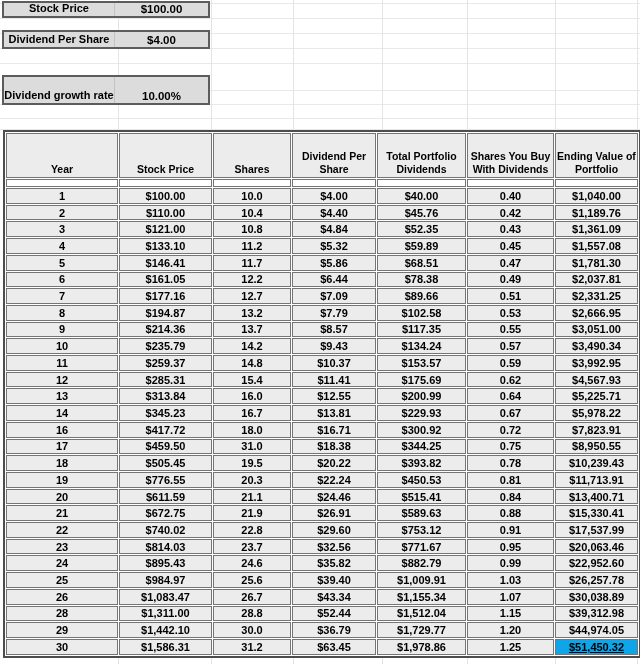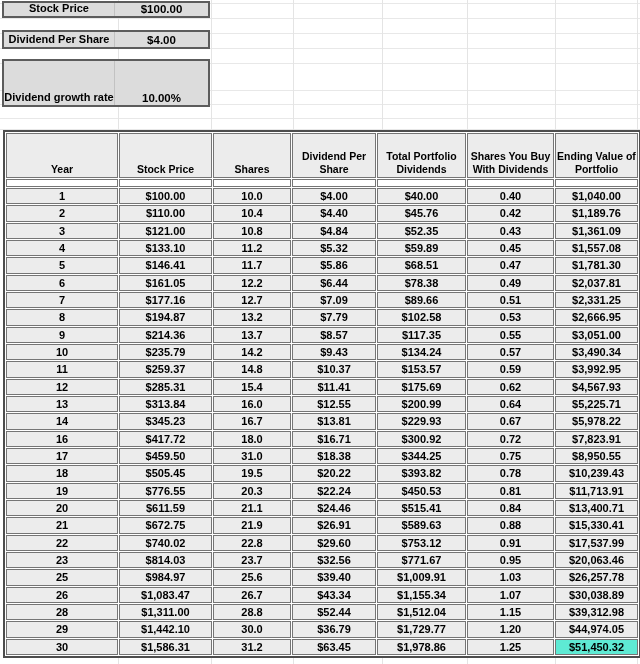--- a/index.html
+++ b/index.html
@@ -42,21 +42,21 @@
   
   .input-box {
     position: absolute; left: 2px; width: 208px;
     box-sizing: border-box;
     background: #dcdcdc;
     border: 2px solid #5c5c5c;
     display: flex;
   }
   .input-box.b1 { top: 1px;  height: 17px; }
   .input-box.b2 { top: 30px; height: 19px; }
-  .input-box.b3 { top: 59px; height: 48px; }
+  .input-box.b3 { top: 75px; height: 30px; }
   .input-label {
     flex: 0 0 110px;
     display: flex; align-items: flex-end; justify-content: center;
     font-weight: bold; font-size: 11px; line-height: 1.15;
     text-align: center; padding-bottom: 1px; color: #000;
   }
   .input-value {
     flex: 1; border-left: 1px solid #c2c2c2;
     display: flex; align-items: flex-end; justify-content: center;
     font-weight: bold; font-size: 11.5px; padding-bottom: 1px; color: #000;
@@ -342,20 +342,29 @@
       <tr>
         <td class="data">23</td>
         <td class="data">$814.03</td>
         <td class="data">23.7</td>
         <td class="data">$32.56</td>
         <td class="data">$771.67</td>
         <td class="data">0.95</td>
         <td class="data">$20,063.46</td>
       </tr>
       <tr>
+        <td class="data">24</td>
+        <td class="data">$895.43</td>
+        <td class="data">24.6</td>
+        <td class="data">$35.82</td>
+        <td class="data">$882.79</td>
+        <td class="data">0.99</td>
+        <td class="data">$22,952.60</td>
+      </tr>
+      <tr>
         <td class="data">25</td>
         <td class="data">$984.97</td>
         <td class="data">25.6</td>
         <td class="data">$39.40</td>
         <td class="data">$1,009.91</td>
         <td class="data">1.03</td>
         <td class="data">$26,257.78</td>
       </tr>
       <tr>
         <td class="data">26</td>
@@ -384,16 +393,16 @@
         <td class="data">1.20</td>
         <td class="data">$44,974.05</td>
       </tr>
       <tr>
         <td class="data">30</td>
         <td class="data">$1,586.31</td>
         <td class="data">31.2</td>
         <td class="data">$63.45</td>
         <td class="data">$1,978.86</td>
         <td class="data">1.25</td>
-        <td class="data" style="background: #5eead4;">$51,450.32</td>
+        <td class="data" style="background: #0ea5e9; text-decoration: underline;">$51,450.32</td>
       </tr>
     </tbody>
 </table>
 
 </body></html>

